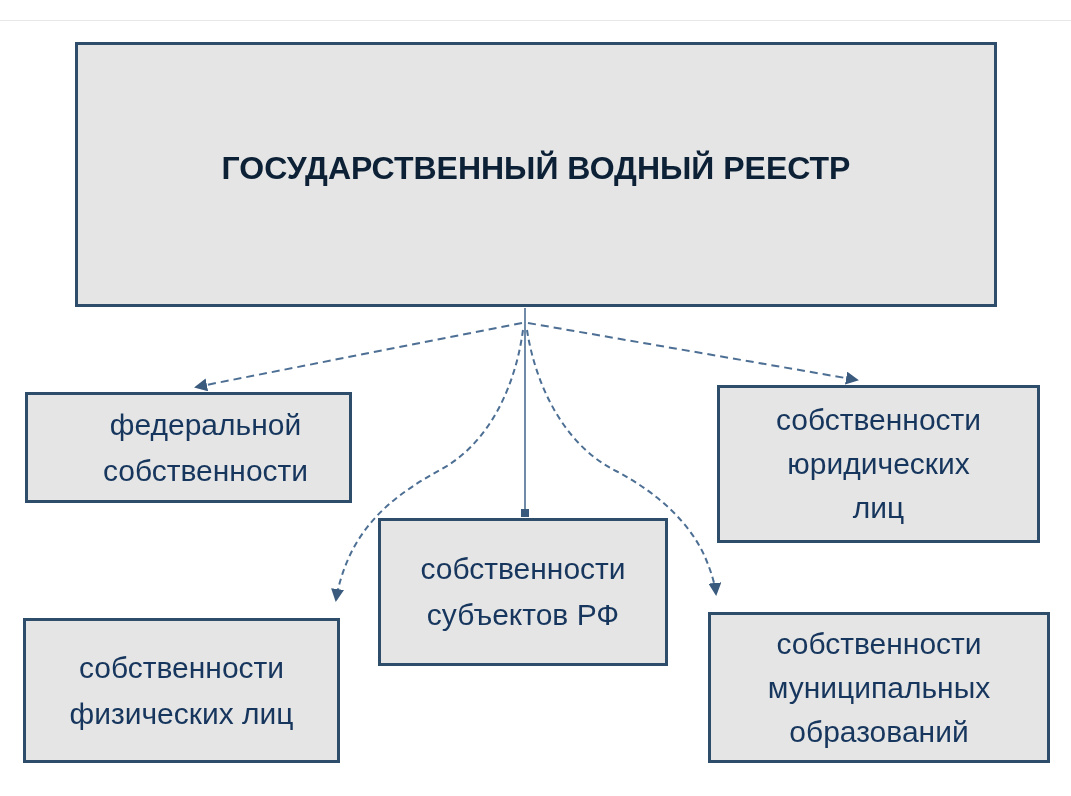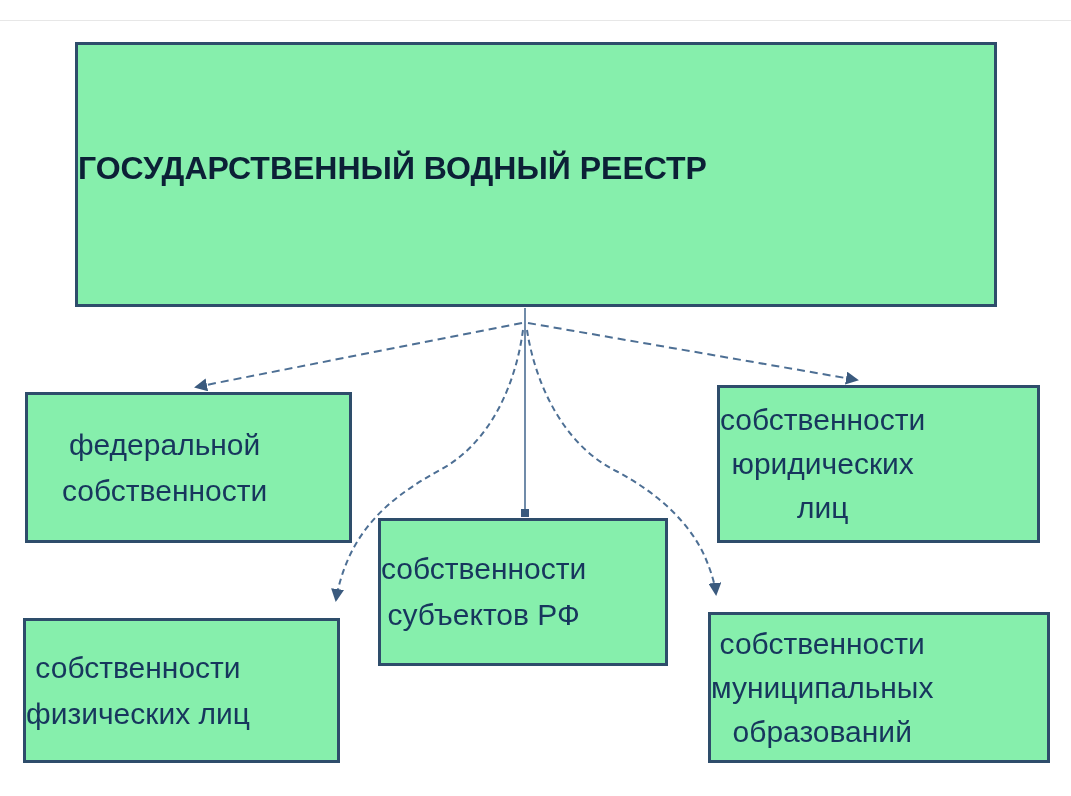--- a/index.html
+++ b/index.html
@@ -27,25 +27,25 @@
     position: absolute;
     left: 0;
     top: 0;
     width: 1071px;
     height: 796px;
     z-index: 1;
   }
   .node {
     position: absolute;
     box-sizing: border-box;
-    background: #86efac;
+    background: #e5e5e5;
     border: 3px solid #2e4d6b;
     display: flex;
     flex-direction: column;
-    align-items: flex-start;
+    align-items: center;
     justify-content: center;
     text-align: center;
     z-index: 2;
   }
   .node-label {
     white-space: pre-line;
     color: #17365d;
     font-size: 30px;
     line-height: 46px;
   }
@@ -63,21 +63,21 @@
     line-height: 44px;
     margin-bottom: 14px;
     white-space: pre-line;
   }
   .root-desc {
     color: #17365d;
     font-size: 30px;
     line-height: 51px;
     white-space: pre-line;
   }
-  .box-federal     { left: 25px;  top: 392px; width: 327px; height: 151px; padding-left: 34px; }
+  .box-federal     { left: 25px;  top: 392px; width: 327px; height: 111px; padding-left: 34px; }
   .box-legal       { left: 717px; top: 385px; width: 323px; height: 158px; }
   .box-legal .node-label { line-height: 44px; }
   .box-subjects    { left: 378px; top: 518px; width: 290px; height: 148px; }
   .box-individuals { left: 23px;  top: 618px; width: 317px; height: 145px; }
   .box-municipal   { left: 708px; top: 612px; width: 342px; height: 151px; }
   .box-municipal .node-label { line-height: 44px; }
 </style>
 </head>
 <body>
 

